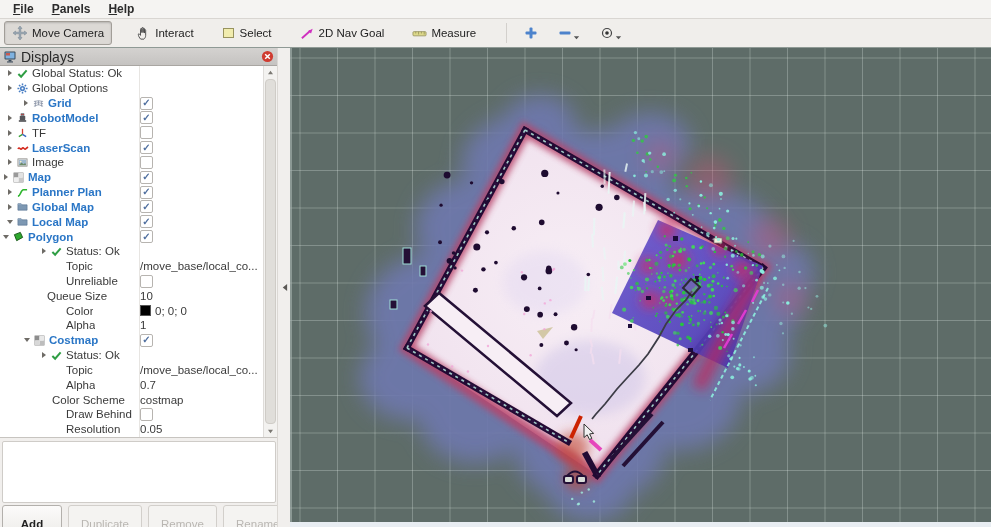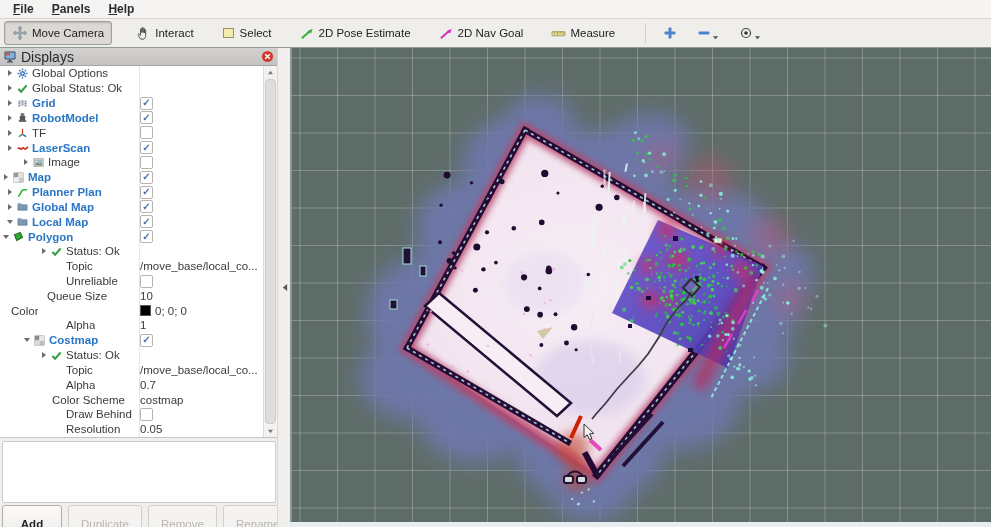--- a/index.html
+++ b/index.html
@@ -84,29 +84,20 @@
           </span>
           <span>Interact</span>
         </span>
         <span class="tool">
           <span class="ic">
             <svg viewBox="0 0 14 14" width="14" height="14">
               <rect x="1.5" y="2.5" width="10" height="9" fill="#f1ecae" stroke="#98935e" stroke-width="1"></rect>
             </svg>
           </span>
           <span>Select</span>
-        </span>
-        <span class="tool">
-          <span class="ic">
-            <svg viewBox="0 0 16 16" width="15" height="15">
-              <path d="M2,13 L11,5" stroke="#2fae2f" stroke-width="2"></path>
-              <path d="M13.5,2.8 L11.8,8 L8.6,5.2 Z" fill="#2fae2f"></path>
-            </svg>
-          </span>
-          <span>2D Pose Estimate</span>
         </span>
         <span class="tool">
           <span class="ic">
             <svg viewBox="0 0 16 16" width="15" height="15">
               <path d="M2,13 L11,5" stroke="#cf2fbf" stroke-width="2"></path>
               <path d="M13.5,2.8 L11.8,8 L8.6,5.2 Z" fill="#cf2fbf"></path>
             </svg>
           </span>
           <span>2D Nav Goal</span>
         </span>
@@ -179,54 +170,54 @@
   </div>
   <div id="tree">
     <div id="rows">
           <div class="trow">
             <span class="tname" style="padding-left: 4px;">
               <span class="exp">
                 <span class="tri-r"></span>
               </span>
               <span class="ticon">
                 <svg viewBox="0 0 12 12" width="11" height="11">
+                  <path d="M1.5 6.5 L4.5 9.5 L10.5 2.5" stroke="#2f9e44" stroke-width="2.2" fill="none"></path>
+                </svg>
+              </span>
+              <span class="tlabel">Global Status: Ok</span>
+            </span>
+            <span class="tval"></span>
+          </div>
+          <div class="trow">
+            <span class="tname" style="padding-left: 4px;">
+              <span class="exp">
+                <span class="tri-r"></span>
+              </span>
+              <span class="ticon">
+                <svg viewBox="0 0 12 12" width="11" height="11">
                   <g stroke="#4a7fc4" stroke-width="1.6">
                     <line x1="6" y1="0.5" x2="6" y2="2.5"></line>
                     <line x1="6" y1="9.5" x2="6" y2="11.5"></line>
                     <line x1="0.5" y1="6" x2="2.5" y2="6"></line>
                     <line x1="9.5" y1="6" x2="11.5" y2="6"></line>
                     <line x1="2.2" y1="2.2" x2="3.6" y2="3.6"></line>
                     <line x1="8.4" y1="8.4" x2="9.8" y2="9.8"></line>
                     <line x1="2.2" y1="9.8" x2="3.6" y2="8.4"></line>
                     <line x1="8.4" y1="3.6" x2="9.8" y2="2.2"></line>
                   </g>
                   <circle cx="6" cy="6" r="2.8" fill="#4a7fc4"></circle>
                   <circle cx="6" cy="6" r="1.1" fill="#fff"></circle>
                 </svg>
               </span>
               <span class="tlabel">Global Options</span>
             </span>
             <span class="tval"></span>
           </div>
           <div class="trow">
-            <span class="tname" style="padding-left: 4px;">
-              <span class="exp">
-                <span class="tri-r"></span>
-              </span>
-              <span class="ticon">
-                <svg viewBox="0 0 12 12" width="11" height="11">
-                  <path d="M1.5 6.5 L4.5 9.5 L10.5 2.5" stroke="#2f9e44" stroke-width="2.2" fill="none"></path>
-                </svg>
-              </span>
-              <span class="tlabel">Global Status: Ok</span>
-            </span>
-            <span class="tval"></span>
-          </div>
-          <div class="trow">
-            <span class="tname" style="padding-left: 4px;">
+            <span class="tname" style="padding-left: 20px;">
               <span class="exp">
                 <span class="tri-r"></span>
               </span>
               <span class="ticon">
                 <svg viewBox="0 0 12 12" width="11" height="11" stroke="#8a94a8" stroke-width="0.9" fill="none">
                   <path d="M1,9 L6,7.2 L11,9 M1,6.3 L6,5 L11,6.3 M1,3.8 L6,3 L11,3.8"></path>
                   <path d="M2.6,3.4 L2.6,9.3 M6,3 L6,8 M9.4,3.4 L9.4,9.3"></path>
                 </svg>
               </span>
               <span class="tlabel display">Grid</span>
@@ -283,21 +274,21 @@
                   <path d="M1,7 C2.5,4 3.5,9 5,6.5 C6.5,4 7.5,9 9,6.5 L11,5" stroke="#d42a1e" stroke-width="1.6" fill="none"></path>
                 </svg>
               </span>
               <span class="tlabel display">LaserScan</span>
             </span>
             <span class="tval">
               <span class="cb">✓</span>
             </span>
           </div>
           <div class="trow">
-            <span class="tname" style="padding-left: 20px;">
+            <span class="tname" style="padding-left: 4px;">
               <span class="exp">
                 <span class="tri-r"></span>
               </span>
               <span class="ticon">
                 <svg viewBox="0 0 12 12" width="11" height="11">
                   <rect x="1" y="2" width="10" height="8" fill="#e8e6e2" stroke="#8a8884" stroke-width="0.8"></rect>
                   <rect x="2" y="3" width="8" height="6" fill="#9fb8cf"></rect>
                   <circle cx="4" cy="5" r="1" fill="#f5f2c8"></circle>
                   <path d="M2,9 L5,6 L7,8 L9,6.5 L10,9 Z" fill="#6d8a68"></path>
                 </svg>
@@ -429,21 +420,21 @@
           <div class="trow">
             <span class="tname" style="padding-left: 36px;">
               <span style="width: 11px; flex: 0 0 11px;"></span>
               <span class="tlabel">Queue Size</span>
             </span>
             <span class="tval">
               <span>10</span>
             </span>
           </div>
           <div class="trow">
-            <span class="tname" style=" align-items: flex-end;">
+            <span class="tname" style="padding-left: 55px; align-items: flex-end;">
               <span style="width: 11px; flex: 0 0 11px;"></span>
               <span class="tlabel">Color</span>
             </span>
             <span class="tval">
               <span class="swatch"></span>
               <span>0; 0; 0</span>
             </span>
           </div>
           <div class="trow">
             <span class="tname" style="padding-left: 55px;">

